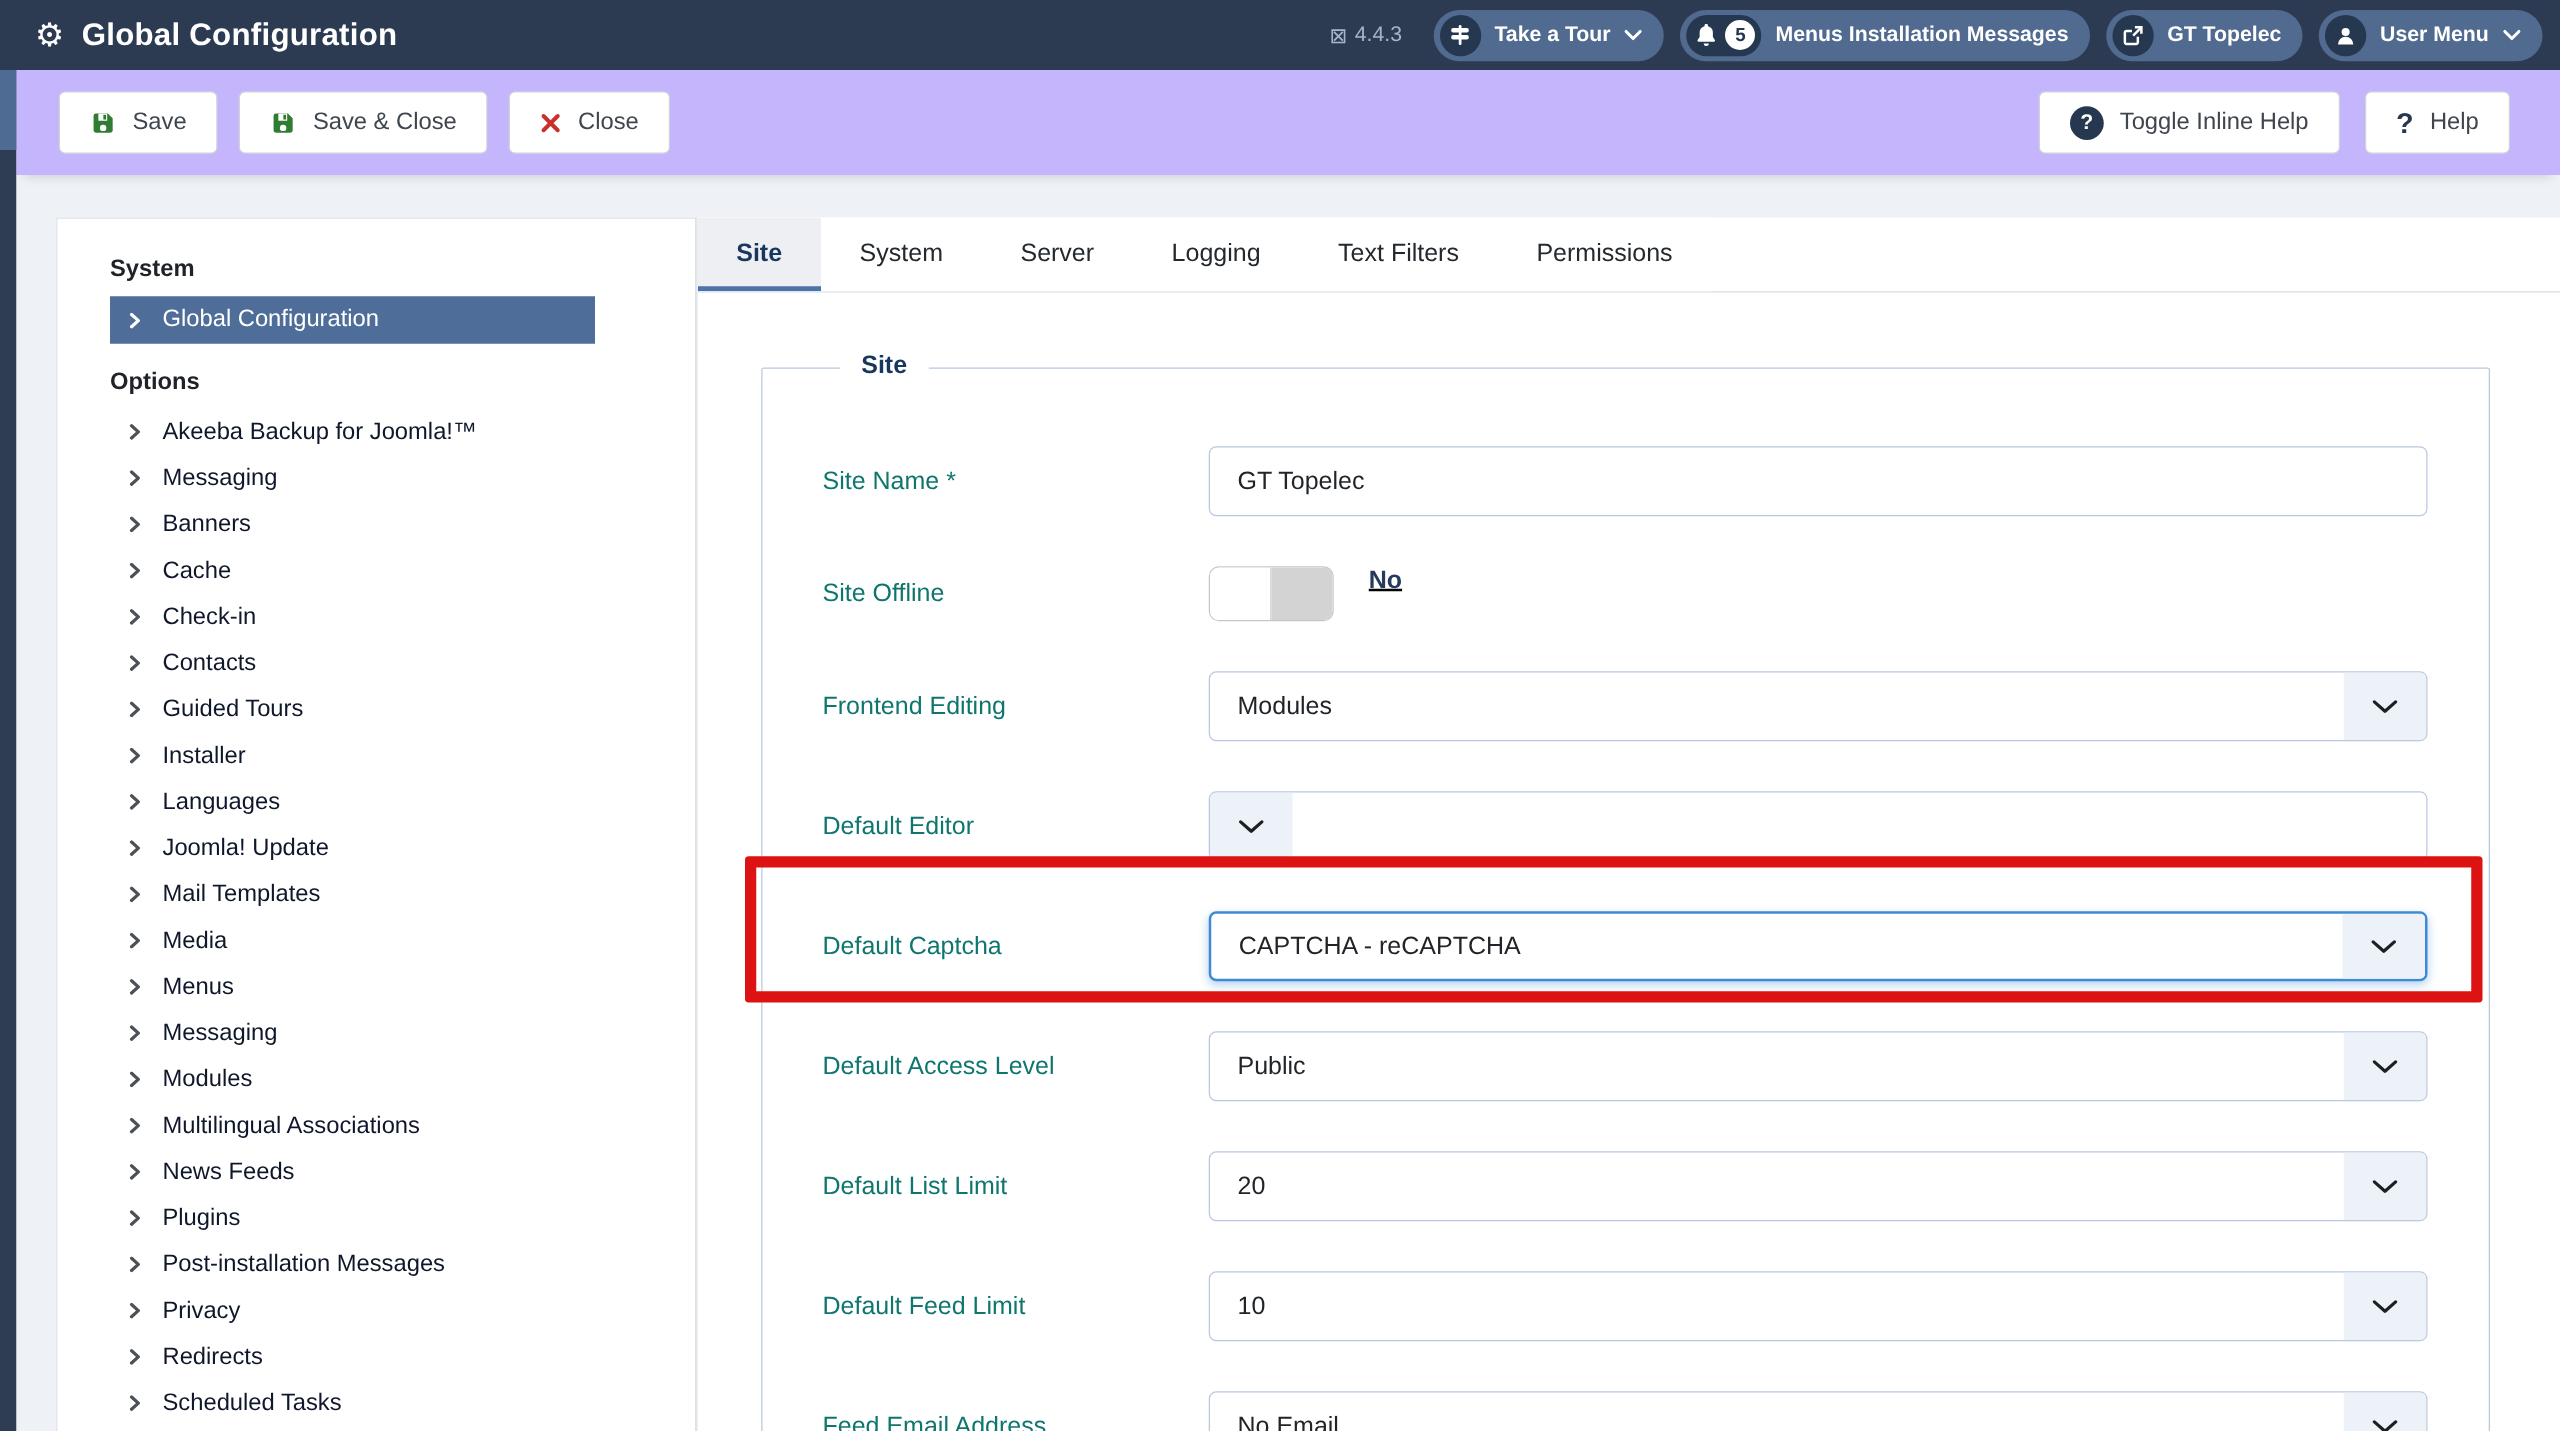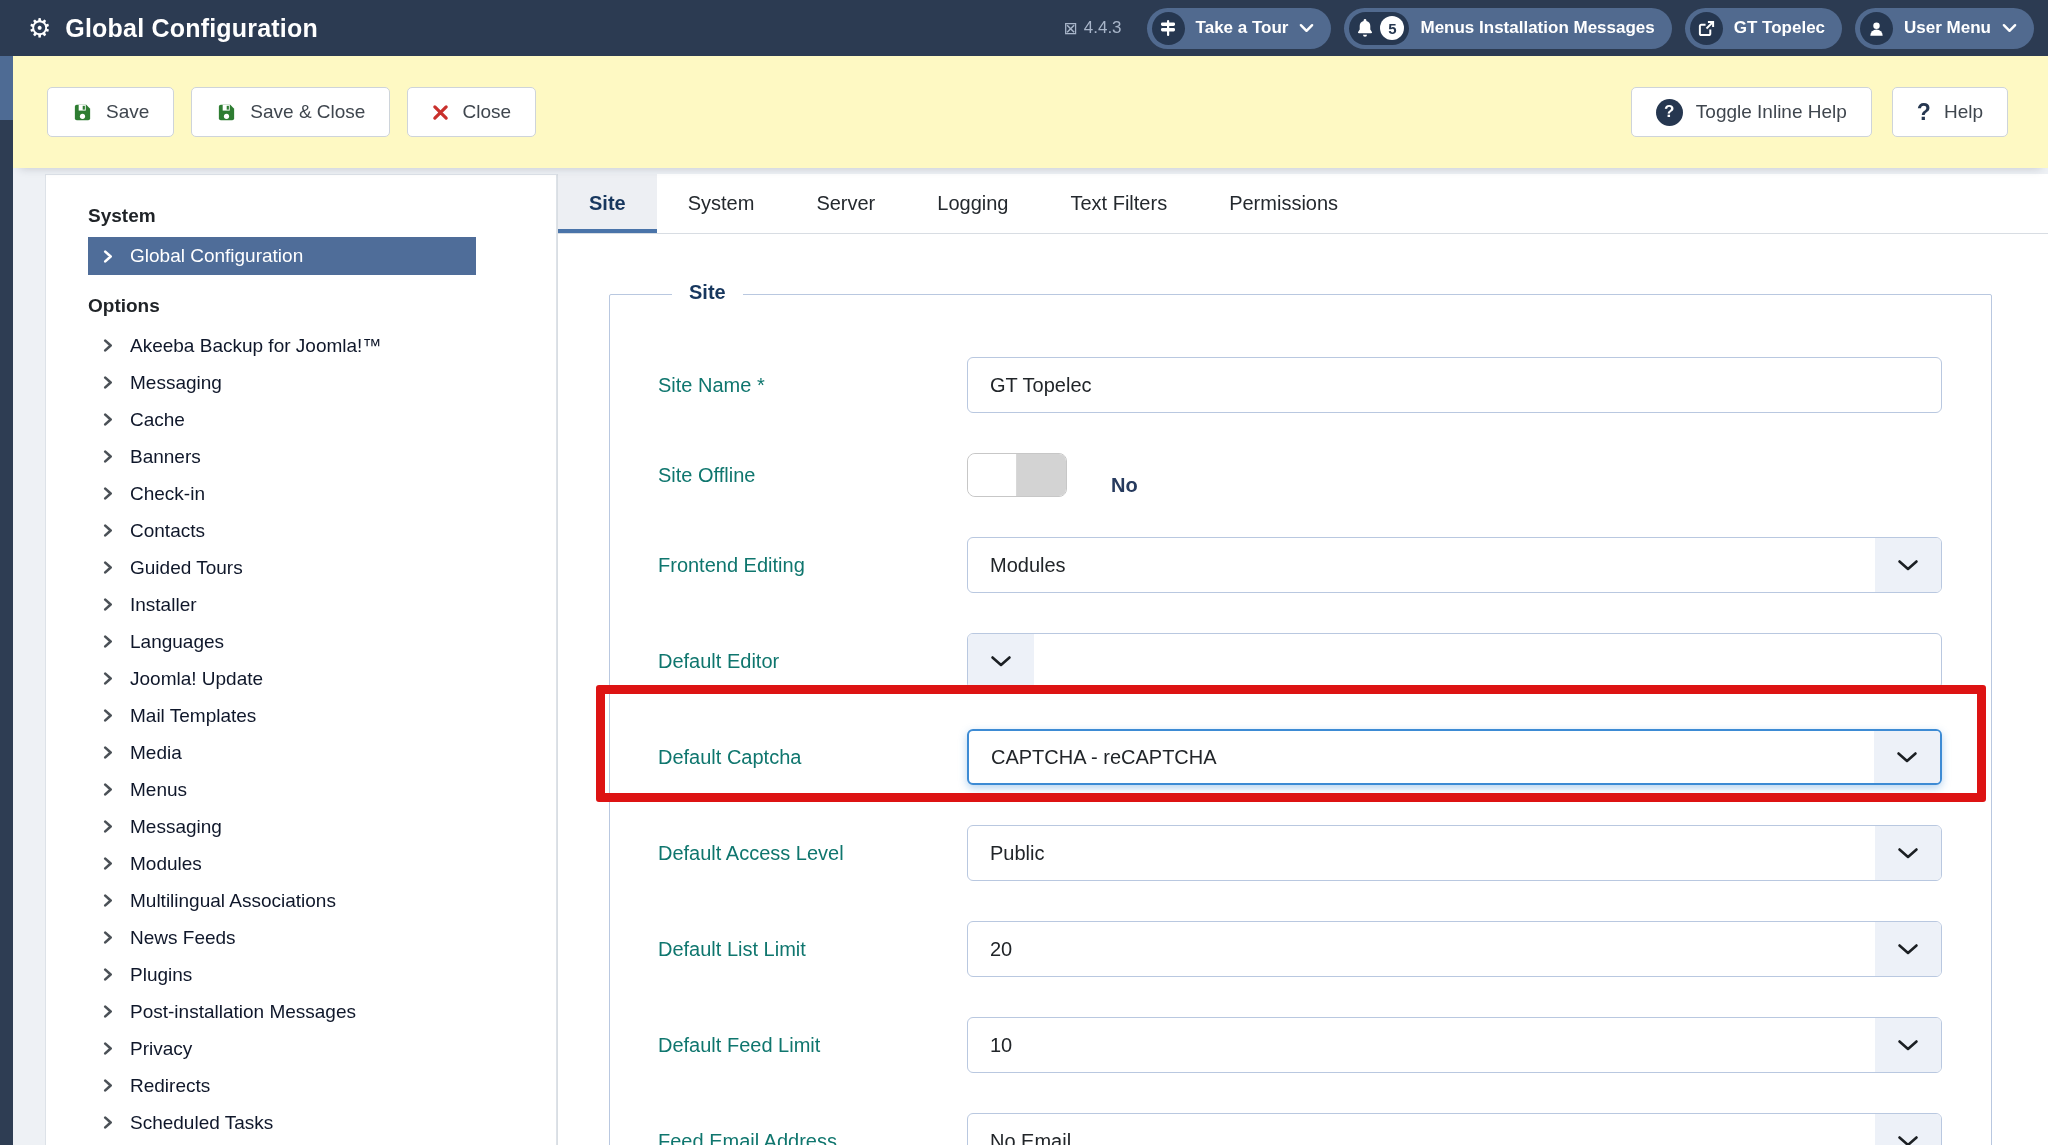--- a/index.html
+++ b/index.html
@@ -22,21 +22,21 @@
                 display:flex; align-items:center; justify-content:center; }
   .pill .circ.wide { padding:0 5px 0 8px; gap:7px; }
   .badge { background:#fff; color:#263750; border-radius:12px; min-width:24px; height:24px; padding:0 5px;
            font-size:15px; font-weight:700; display:flex; align-items:center; justify-content:center; }
 
   
   .edge-strip { position:absolute; top:56px; left:0; width:13px; bottom:0; background:#2e3d53; z-index:5; }
   .edge-strip .lit { height:64px; background:#4e6b94; }
 
   
-  .toolbar { position:absolute; top:56px; left:13px; right:0; height:112px; background:#fef9c3;
+  .toolbar { position:absolute; top:56px; left:13px; right:0; height:84px; background:#c4b5fd;
              display:flex; align-items:center; padding:0 40px 0 34px; z-index:4;
              box-shadow:0 7px 9px -7px rgba(30,40,60,.22); }
   .btn { display:flex; align-items:center; gap:13px; background:#fff; border:1px solid #ced4da; border-radius:5px;
          height:50px; padding:0 24px; font-size:19px; color:#3f464e; cursor:pointer; font-family:inherit; }
   .toolbar-left { display:flex; gap:17px; }
   .toolbar-right { margin-left:auto; display:flex; gap:20px; }
   .qcirc { width:27px; height:27px; border-radius:50%; background:#263750; color:#fff; font-weight:700;
            font-size:17px; display:flex; align-items:center; justify-content:center; }
   .qplain { color:#263750; font-weight:700; font-size:23px; }
 
@@ -69,21 +69,21 @@
   .row { position:relative; display:flex; align-items:center; margin-bottom:40px; }
   .row .flabel { width:309px; flex:none; font-size:20px; color:#0f766e; }
   .ctl-wrap { flex:1; max-width:975px; position:relative; }
   .ctl-text { height:56px; width:100%; border:1px solid #b9c8e0; border-radius:6px; background:#fff;
               font-size:20px; color:#212529; padding:0 22px; font-family:inherit; }
   .ctl-select { height:56px; border:1px solid #b9c8e0; border-radius:6px; background:#fff; display:flex;
                 align-items:stretch; cursor:pointer; overflow:hidden; }
   .ctl-select.focused { border:2px solid #3d8bd4; box-shadow:0 3px 8px rgba(61,139,212,.38); }
   .sel-value { flex:1; display:flex; align-items:center; padding:0 22px; font-size:20px; color:#212529; }
   .sel-caret { width:66px; background:#edf1f8; display:flex; align-items:center; justify-content:center; }
-  .ctl-toggle { display:flex; align-items:flex-end; gap:44px; }
+  .ctl-toggle { display:flex; align-items:flex-start; gap:28px;text-decoration:underline; }
   .switch { width:100px; height:44px; border:1px solid #c7c7c7; border-radius:8px; display:flex;
             overflow:hidden; cursor:pointer; background:#fff; }
   .switch .knob { width:50%; background:#fff; border-right:1px solid #d8d8d8; border-radius:7px 0 0 7px; }
   .switch .track { width:50%; background:#d3d3d3; }
   .toggle-state { font-size:20px; font-weight:700; color:#263a5e; }
 
   .highlight-box { position:absolute; top:-44px; bottom:-17px; left:-62px; right:-43px;
                    border:9px solid #dd1313; border-radius:3px; pointer-events:none; z-index:3; }
 </style>
 </head>
@@ -233,29 +233,29 @@
               </svg>
     </span>
     <span>Messaging</span>
   </div>
           <div class="side-item">
     <span class="chev-r">
       <svg width="13" height="13" viewBox="0 0 12 12">
                 <path d="M3 1.5L8 6l-5 4.5" fill="none" stroke="#4b5157" stroke-width="2.4" stroke-linecap="round" stroke-linejoin="round"></path>
               </svg>
     </span>
+    <span>Banners</span>
+  </div>
+          <div class="side-item">
+    <span class="chev-r">
+      <svg width="13" height="13" viewBox="0 0 12 12">
+                <path d="M3 1.5L8 6l-5 4.5" fill="none" stroke="#4b5157" stroke-width="2.4" stroke-linecap="round" stroke-linejoin="round"></path>
+              </svg>
+    </span>
     <span>Cache</span>
-  </div>
-          <div class="side-item">
-    <span class="chev-r">
-      <svg width="13" height="13" viewBox="0 0 12 12">
-                <path d="M3 1.5L8 6l-5 4.5" fill="none" stroke="#4b5157" stroke-width="2.4" stroke-linecap="round" stroke-linejoin="round"></path>
-              </svg>
-    </span>
-    <span>Banners</span>
   </div>
           <div class="side-item">
     <span class="chev-r">
       <svg width="13" height="13" viewBox="0 0 12 12">
                 <path d="M3 1.5L8 6l-5 4.5" fill="none" stroke="#4b5157" stroke-width="2.4" stroke-linecap="round" stroke-linejoin="round"></path>
               </svg>
     </span>
     <span>Check-in</span>
   </div>
           <div class="side-item">

